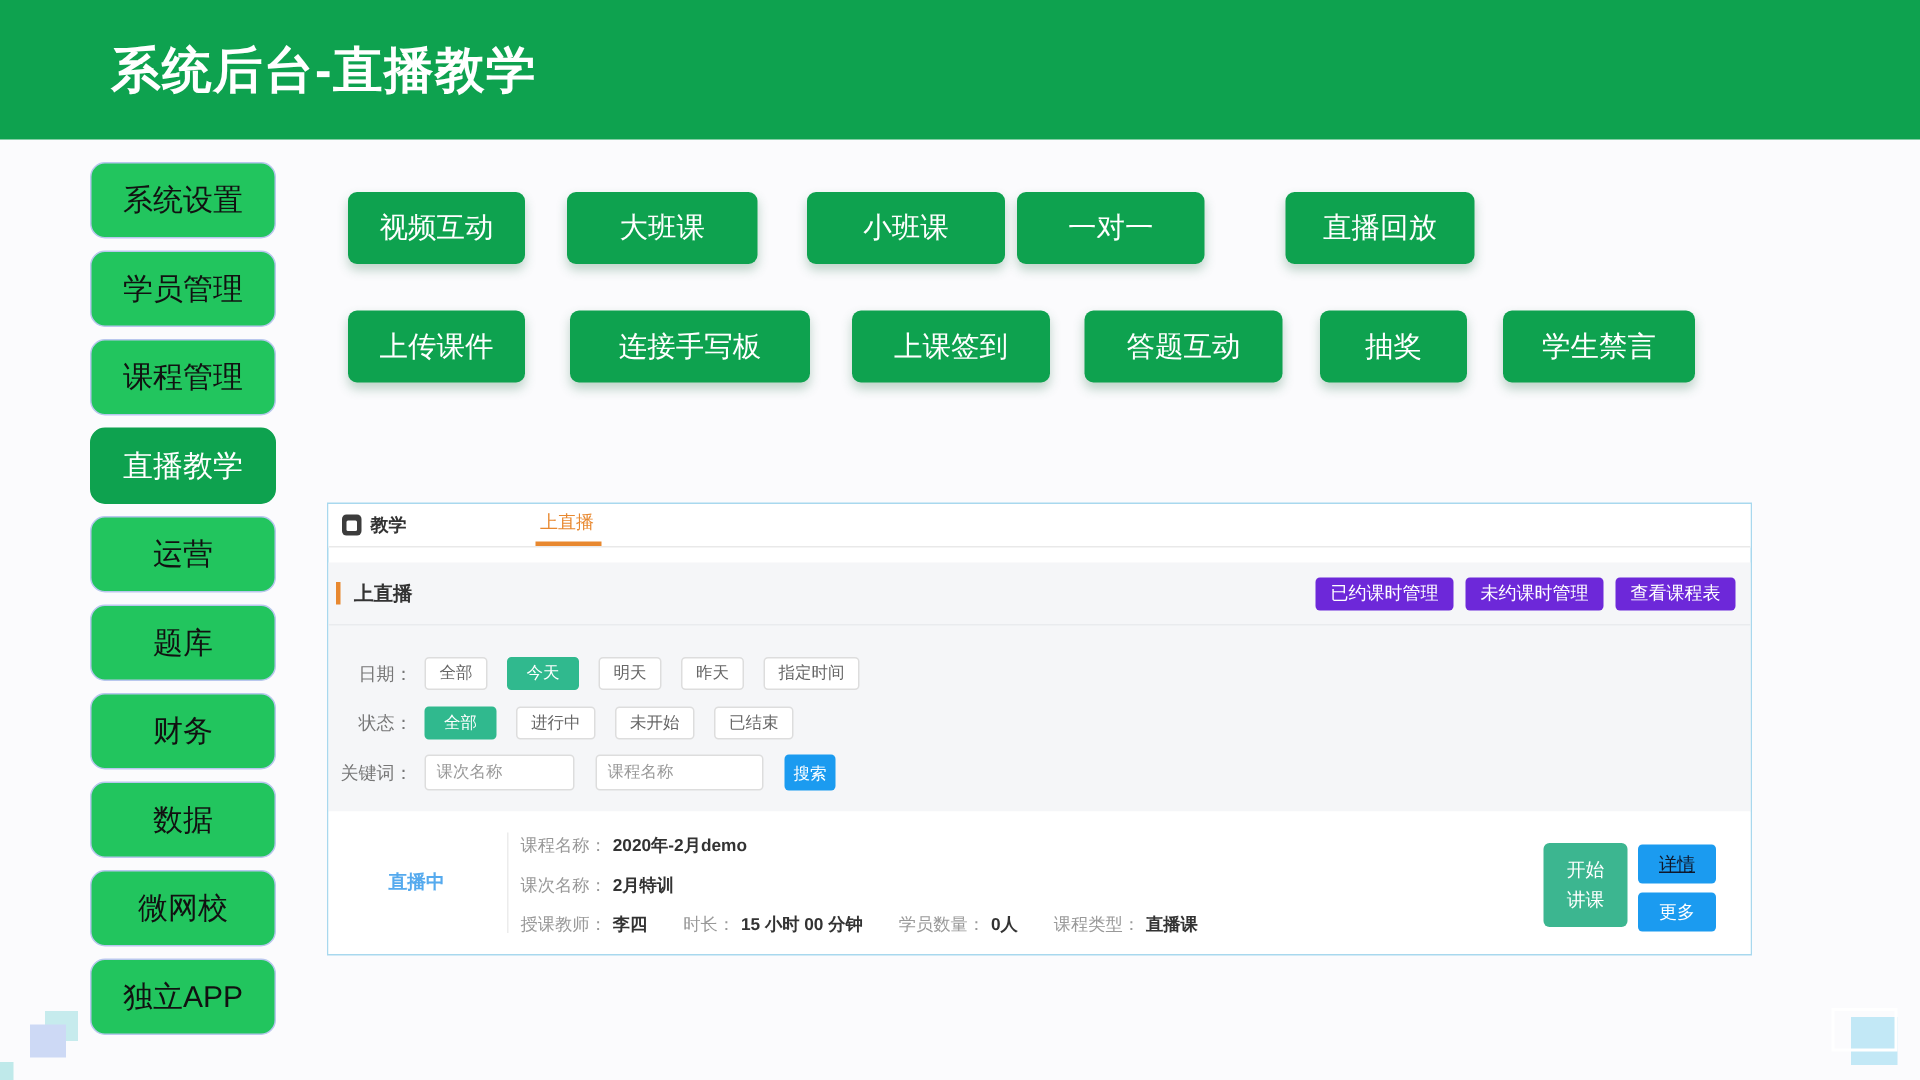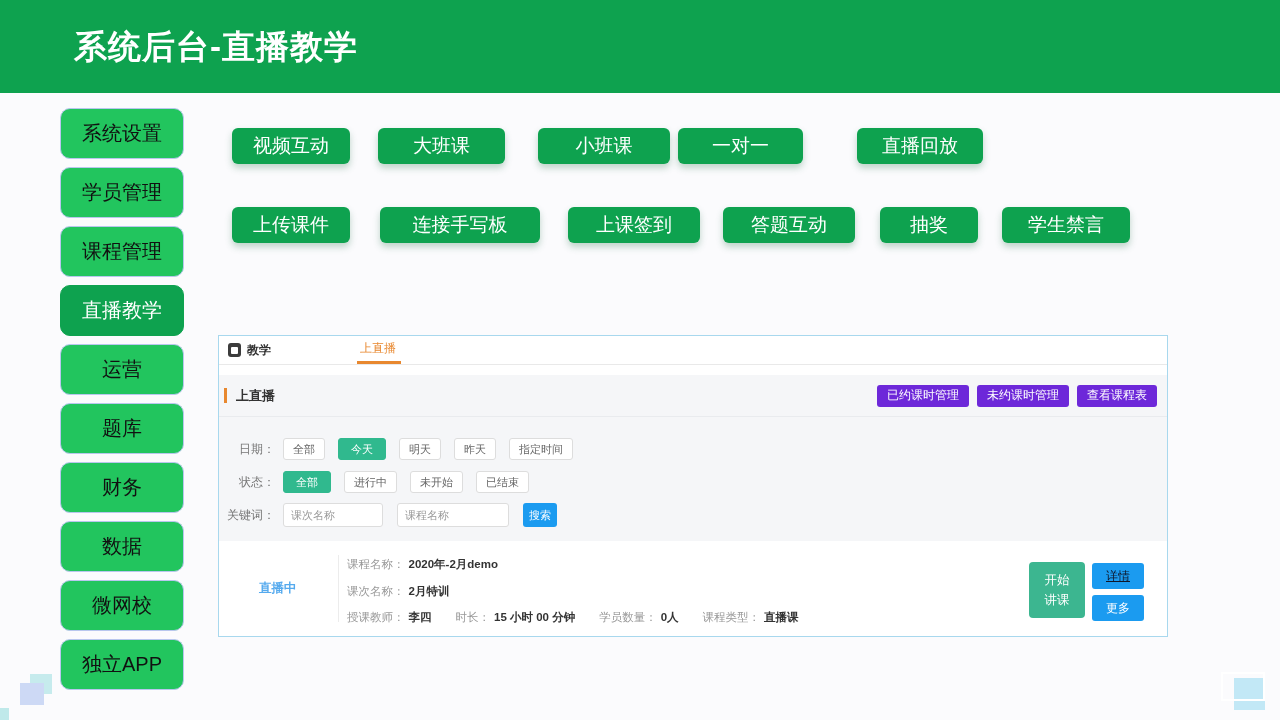--- a/index.html
+++ b/index.html
@@ -15,21 +15,21 @@
   .sidebar{position:absolute;left:60px;top:108px;width:124px;}
   .side-btn{
     box-sizing:border-box;width:124px;height:51px;margin-bottom:8px;
     background:#22c55e;border:1px solid #b9c7ee;border-radius:10px;
     font-size:20px;color:#111;display:flex;align-items:center;justify-content:center;
     cursor:pointer;font-family:inherit;
   }
   .side-btn.active{background:#0ea24f;border-color:#0ea24f;color:#fff;}
   
   .fbtn{
-    position:absolute;height:36px;background:#0ea24f;border:none;border-radius:6px;
+    position:absolute;height:48px;background:#0ea24f;border:none;border-radius:6px;
     color:#fff;font-size:19px;display:flex;align-items:center;justify-content:center;
     box-shadow:0 4px 7px rgba(46,120,80,.3);cursor:pointer;font-family:inherit;
   }
   
   .panel{position:absolute;left:218px;top:335px;width:950px;height:302px;box-sizing:border-box;
     background:#ffffff;border:1px solid #a8d8ee;}
   .p-nav{position:absolute;left:0;top:0;right:0;height:28px;background:#fff;border-bottom:1px solid #e9e9e9;}
   .nav-icon{position:absolute;left:9px;top:7px;width:13px;height:14px;background:#3c3c3c;border-radius:3px;}
   .nav-icon::after{content:"";position:absolute;left:3px;top:4px;width:7px;height:7px;background:#fff;border-radius:1px;}
   .nav-label{position:absolute;left:28px;top:0;line-height:28px;font-size:12px;color:#333;font-weight:bold;}

